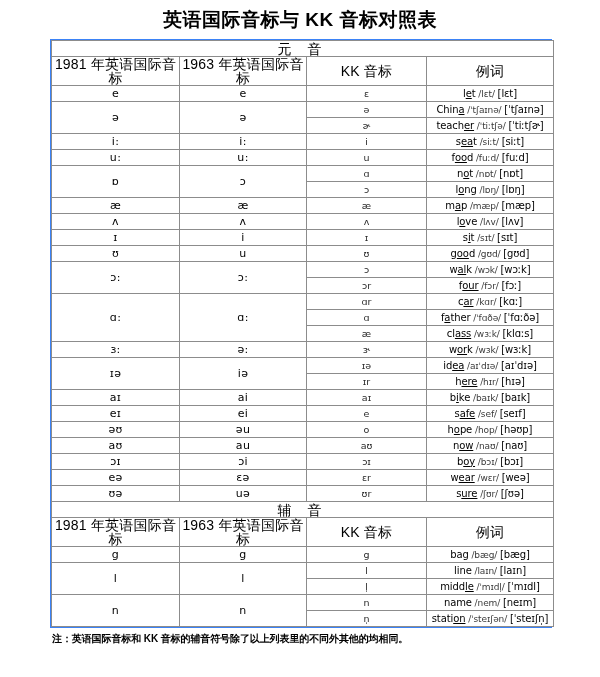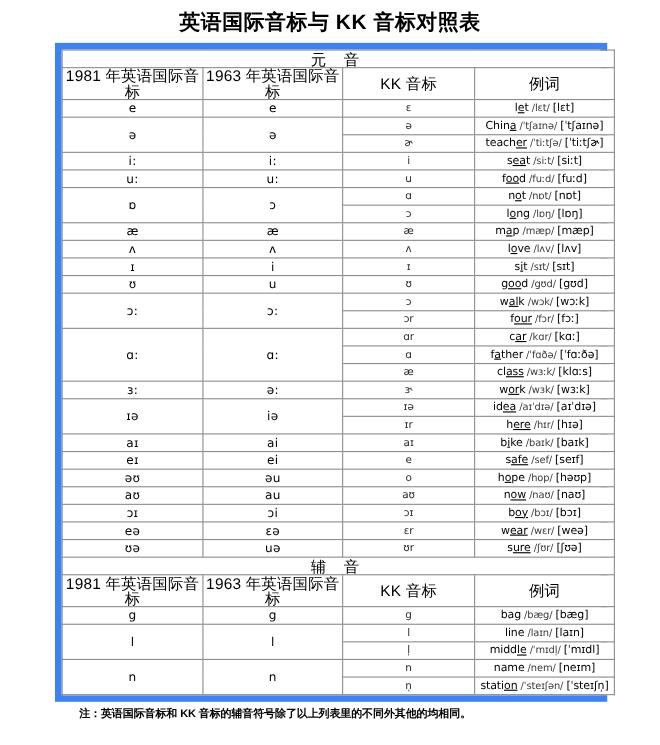--- a/index.html
+++ b/index.html
@@ -24,21 +24,21 @@
   .page-title {
     text-align: center;
     font-size: 19px;
     font-weight: bold;
     letter-spacing: 0.5px;
     padding: 7px 0 6px 0;
     font-family: "Liberation Sans", "DejaVu Sans", sans-serif;
   }
   .table-wrap {
     margin: 0 48px 0 50px;
-    border: 6px solid #3b82f6;
+    border: 1px solid #3b82f6;
     box-sizing: border-box;
   }
   table.phon {
     width: 100%;
     border-collapse: collapse;
     table-layout: fixed;
     font-size: 10px;
   }
   table.phon td, table.phon th {
     border: 1px solid #8c8c8c;
@@ -85,21 +85,21 @@
     letter-spacing: -0.1px;
   }
   td.ex .u { text-decoration: underline; }
   td.ex .ipa { font-size: 9px; color: #3a3a3a; text-align: center; }
   col.c1 { width: 128px; }
   col.c2 { width: 127px; }
   col.c3 { width: 120px; }
   col.c4 { width: 127px; }
   .note {
     margin: 4px 0 16px 0;
-    padding-left: 72px;
+    padding-left: 52px;
     font-size: 10px;
     font-weight: bold;
     letter-spacing: -0.1px;
     font-family: "Liberation Sans", "DejaVu Sans", sans-serif;
   }
   .watermark {
     position: absolute;
     left: 395px;
     top: 640px;
     font-size: 17px;

